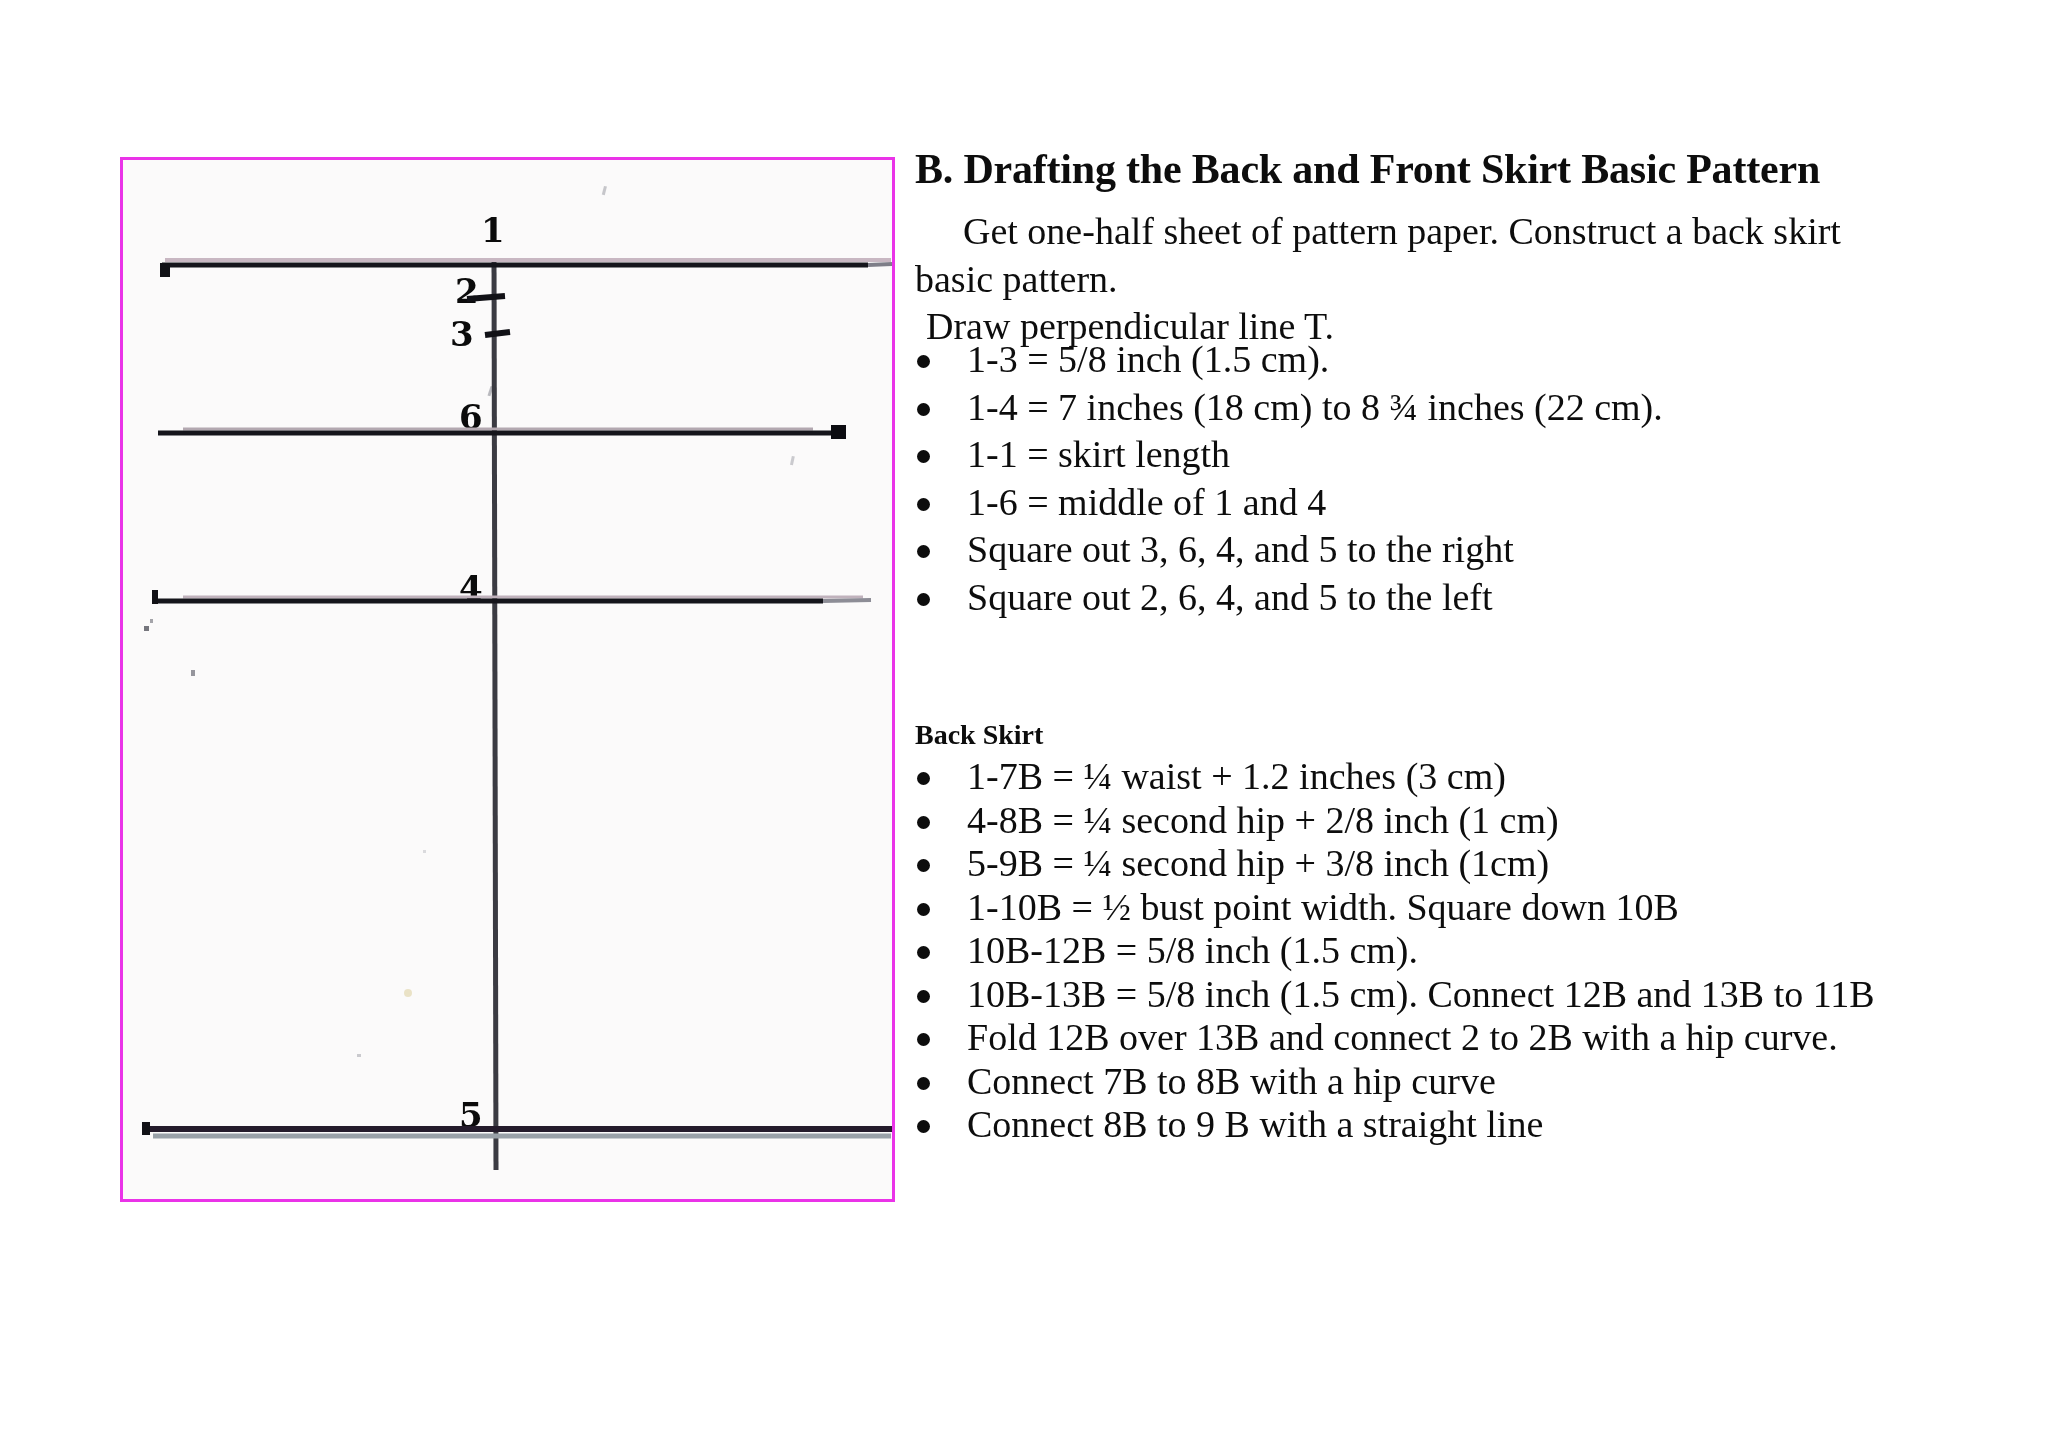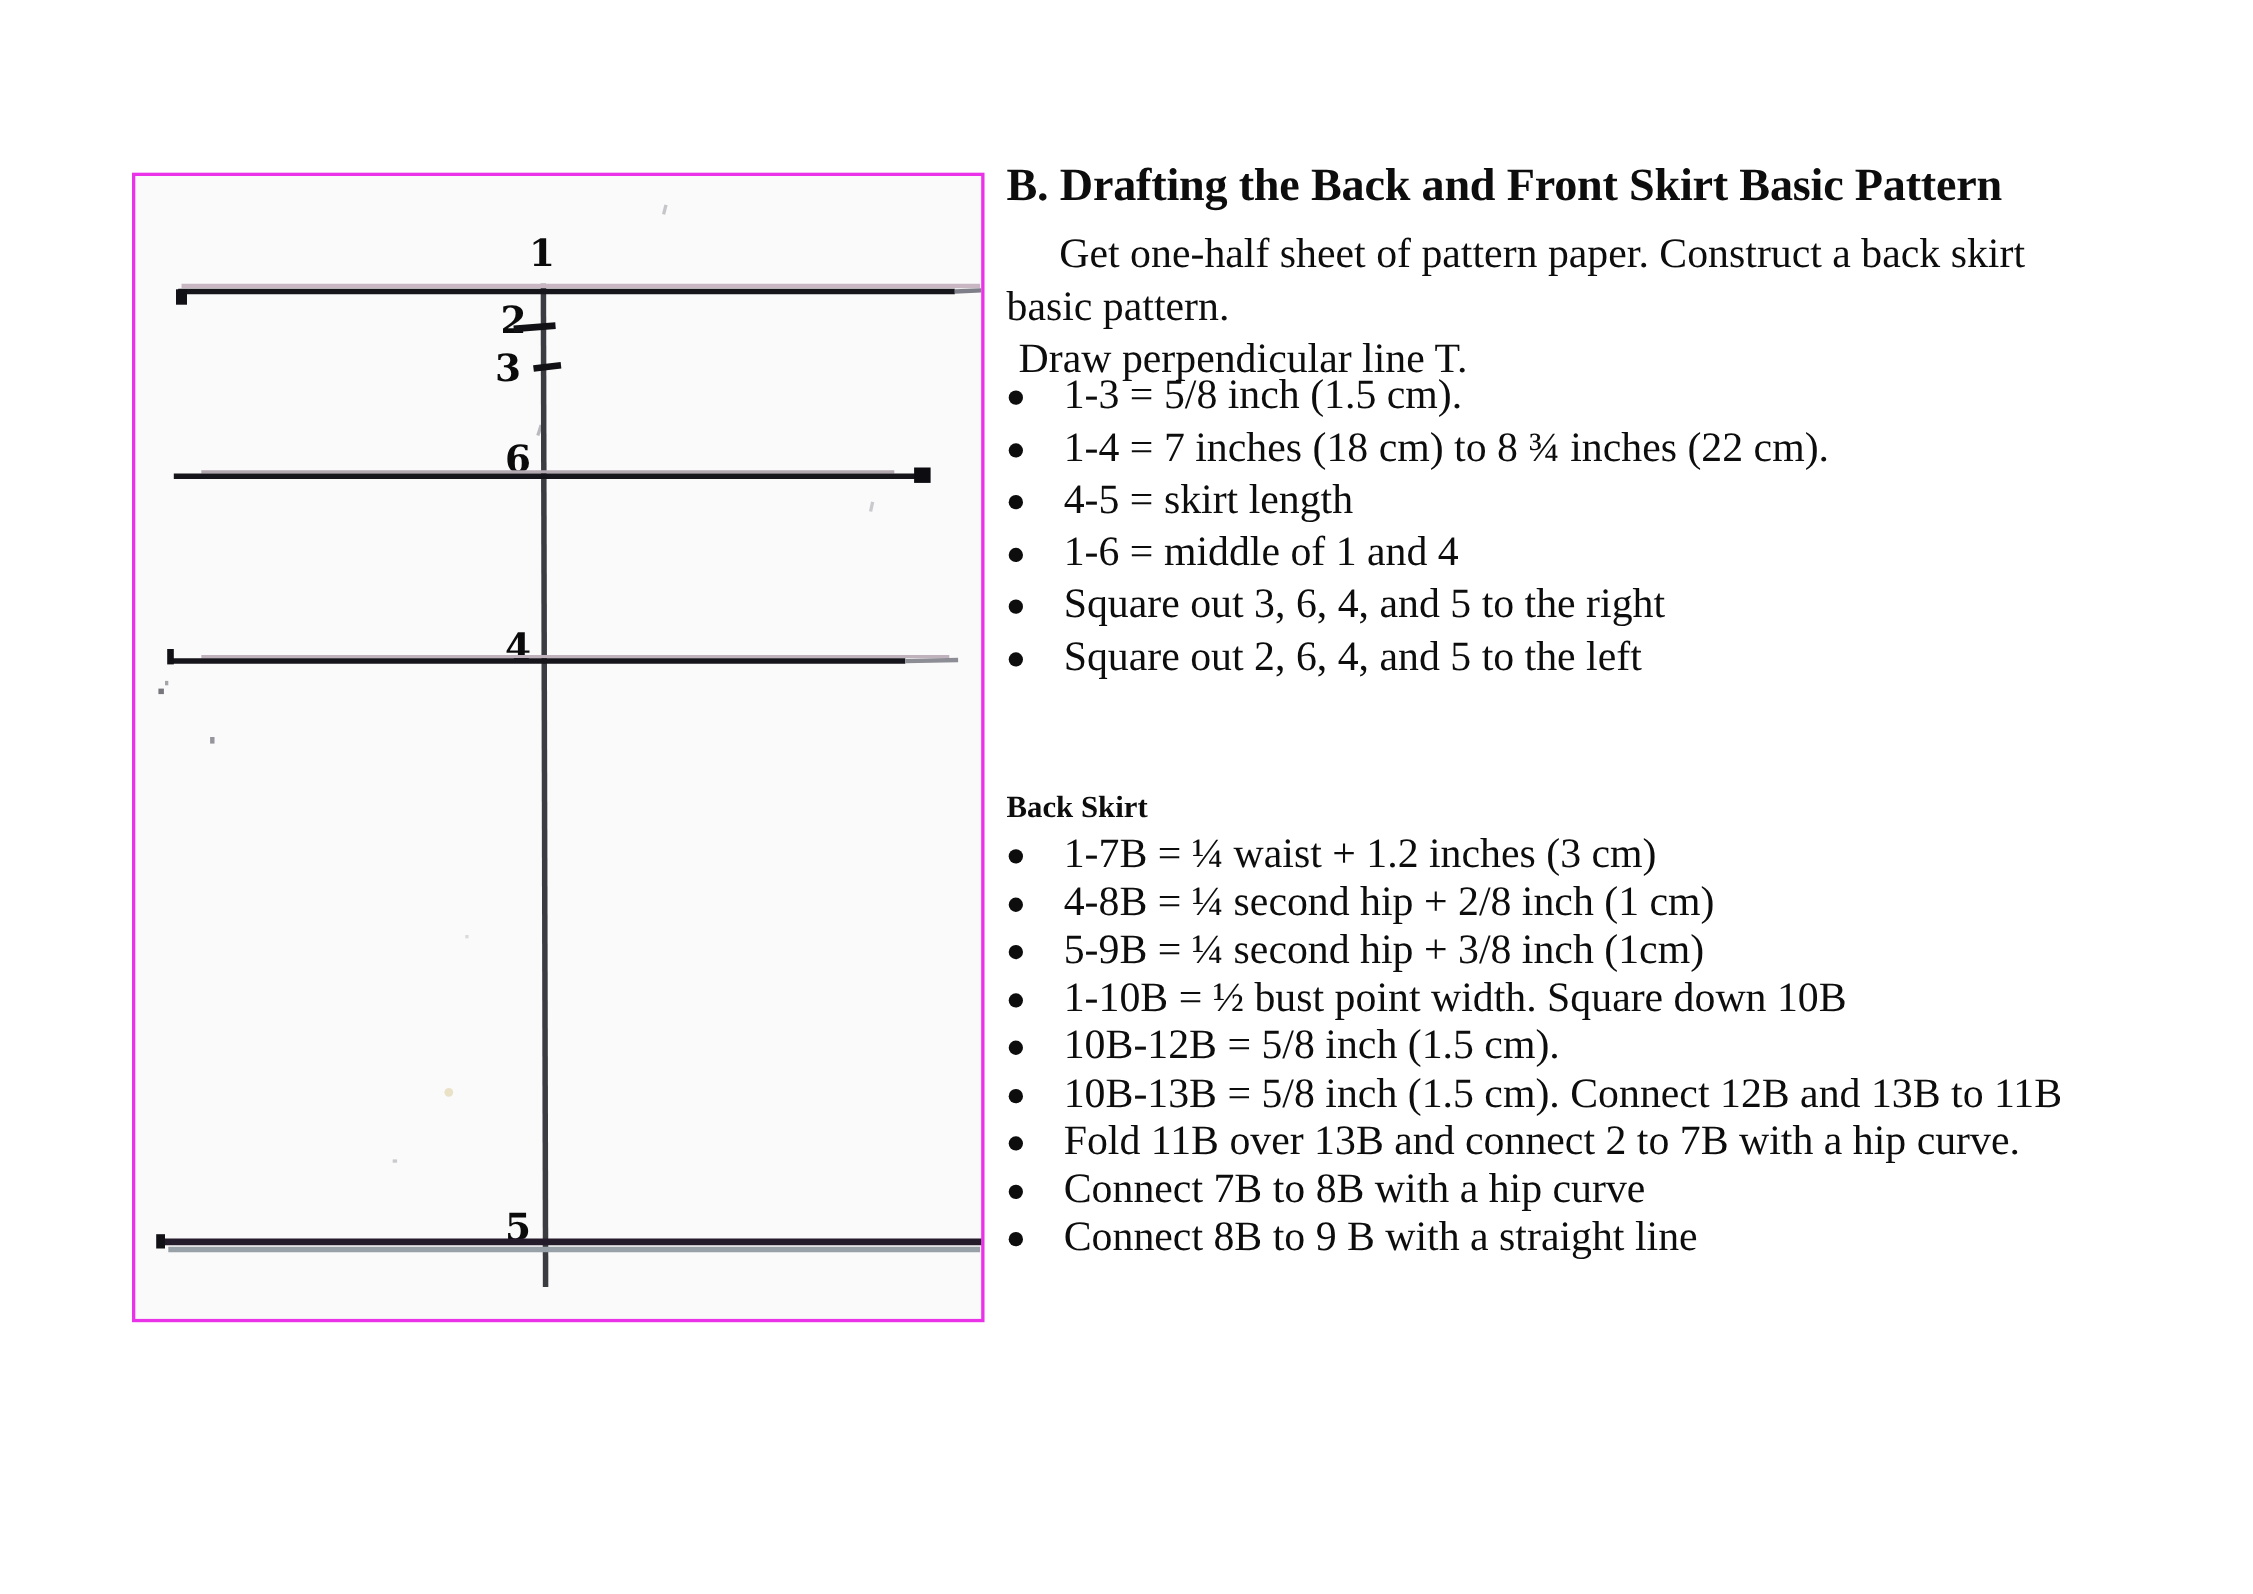--- a/index.html
+++ b/index.html
@@ -113,33 +113,33 @@
 
   <div class="intro">
     <div class="l indent1">Get one-half sheet of pattern paper. Construct a back skirt</div>
     <div class="l">basic pattern.</div>
     <div class="l indent2">Draw perpendicular line T.</div>
   </div>
 
   <ul class="steps first">
     <li><span class="dot"></span><span>1-3 = 5/8 inch (1.5 cm).</span></li>
     <li><span class="dot"></span><span>1-4 = 7 inches (18 cm) to 8 ¾ inches (22 cm).</span></li>
-    <li><span class="dot"></span><span>4-5 = skirt length</span></li>
+    <li><span class="dot"></span><span>1-1 = skirt length</span></li>
     <li><span class="dot"></span><span>1-6 = middle of 1 and 4</span></li>
     <li><span class="dot"></span><span>Square out 3, 6, 4, and 5 to the right</span></li>
     <li><span class="dot"></span><span>Square out 2, 6, 4, and 5 to the left</span></li>
   </ul>
 
   <div class="sub-heading">Back Skirt</div>
 
   <ul class="steps second">
     <li><span class="dot"></span><span>1-7B = ¼ waist + 1.2 inches (3 cm)</span></li>
     <li><span class="dot"></span><span>4-8B = ¼ second hip + 2/8 inch (1 cm)</span></li>
     <li><span class="dot"></span><span>5-9B = ¼ second hip + 3/8 inch (1cm)</span></li>
     <li><span class="dot"></span><span>1-10B = ½ bust point width. Square down 10B</span></li>
     <li><span class="dot"></span><span>10B-12B = 5/8 inch (1.5 cm).</span></li>
     <li><span class="dot"></span><span>10B-13B = 5/8 inch (1.5 cm). Connect 12B and 13B to 11B</span></li>
-    <li><span class="dot"></span><span>Fold 11B over 13B and connect 2 to 7B with a hip curve.</span></li>
+    <li><span class="dot"></span><span>Fold 12B over 13B and connect 2 to 2B with a hip curve.</span></li>
     <li><span class="dot"></span><span>Connect 7B to 8B with a hip curve</span></li>
     <li><span class="dot"></span><span>Connect 8B to 9 B with a straight line</span></li>
   </ul>
 
 </div>
 
 </body></html>

